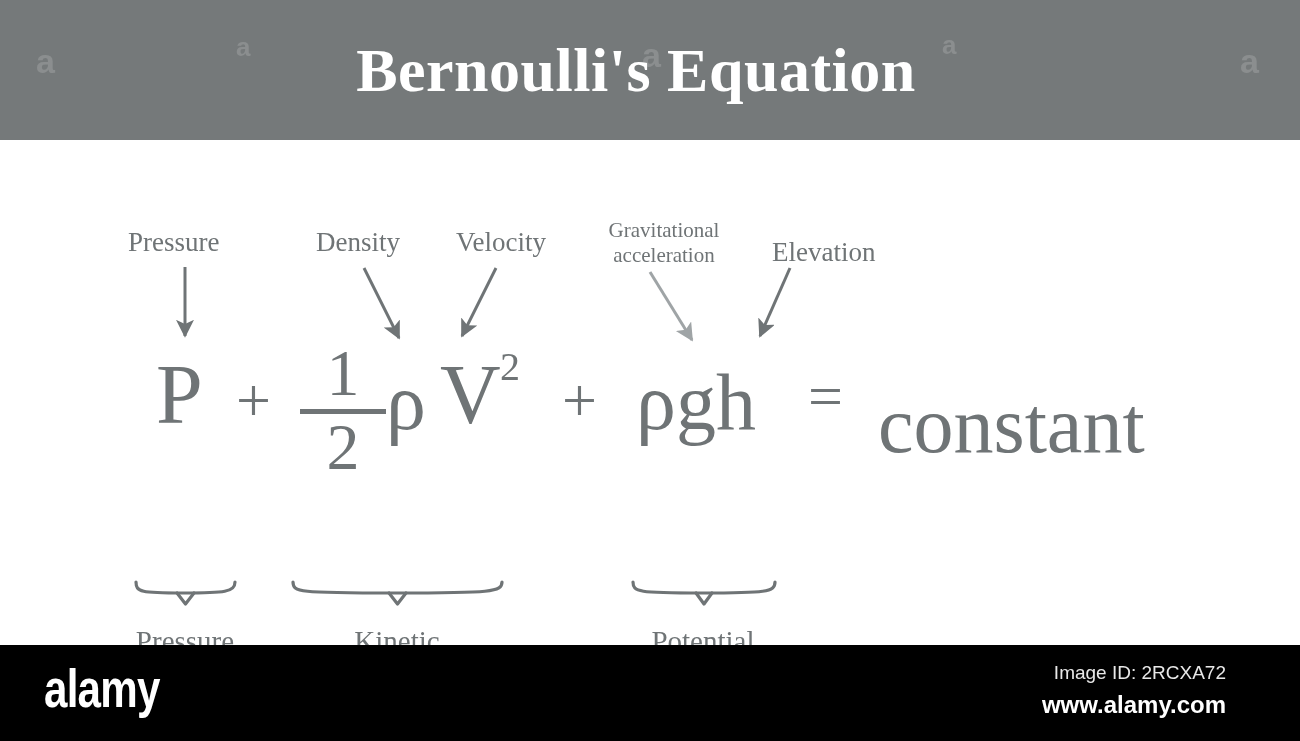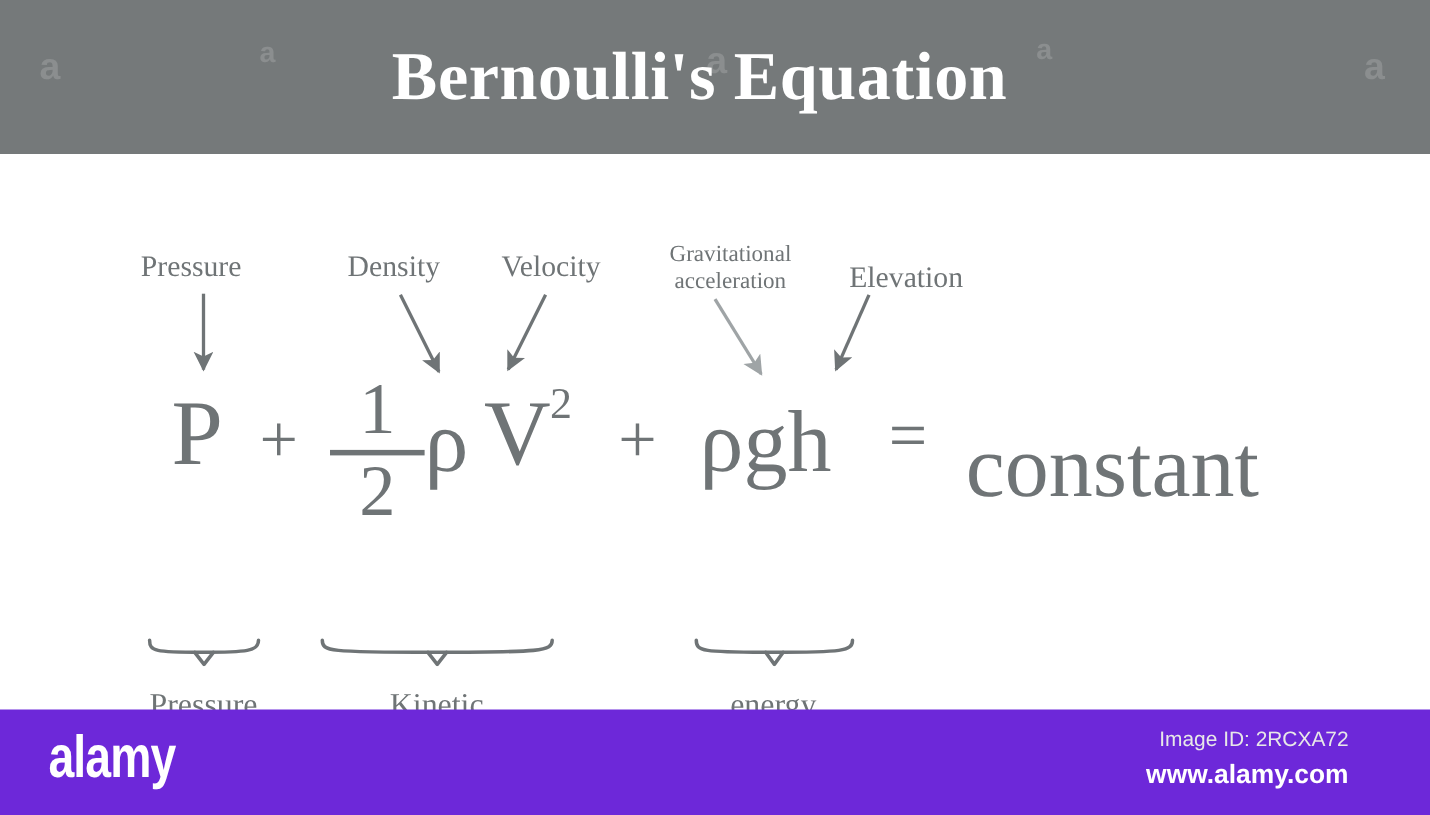--- a/index.html
+++ b/index.html
@@ -153,21 +153,21 @@
     pointer-events: none;
   }
 
   
   #footer-bar {
     position: absolute;
     left: 0;
     top: 645px;
     width: 1300px;
     height: 96px;
-    background: #6d28d9;
+    background: #000000;
   }
   #alamy-logo {
     position: absolute;
     left: 44px;
     top: 16px;
     color: #ffffff;
     font-family: "Liberation Sans", sans-serif;
     font-weight: bold;
     font-size: 54px;
     line-height: 1;
@@ -268,20 +268,21 @@
 
   <div class="blabel" id="blabel-pressure">
     <div>Pressure</div>
     <div>energy</div>
   </div>
   <div class="blabel" id="blabel-kinetic">
     <div>Kinetic</div>
     <div>energy</div>
   </div>
   <div class="blabel" id="blabel-potential">
+    <div>Potential</div>
     <div>energy</div>
   </div>
 
 </div>
 
 <div id="footer-bar">
   <div id="alamy-logo">alamy</div>
   <div id="footer-imageid">Image ID: 2RCXA72</div>
   <div id="footer-url">www.alamy.com</div>
 </div>

